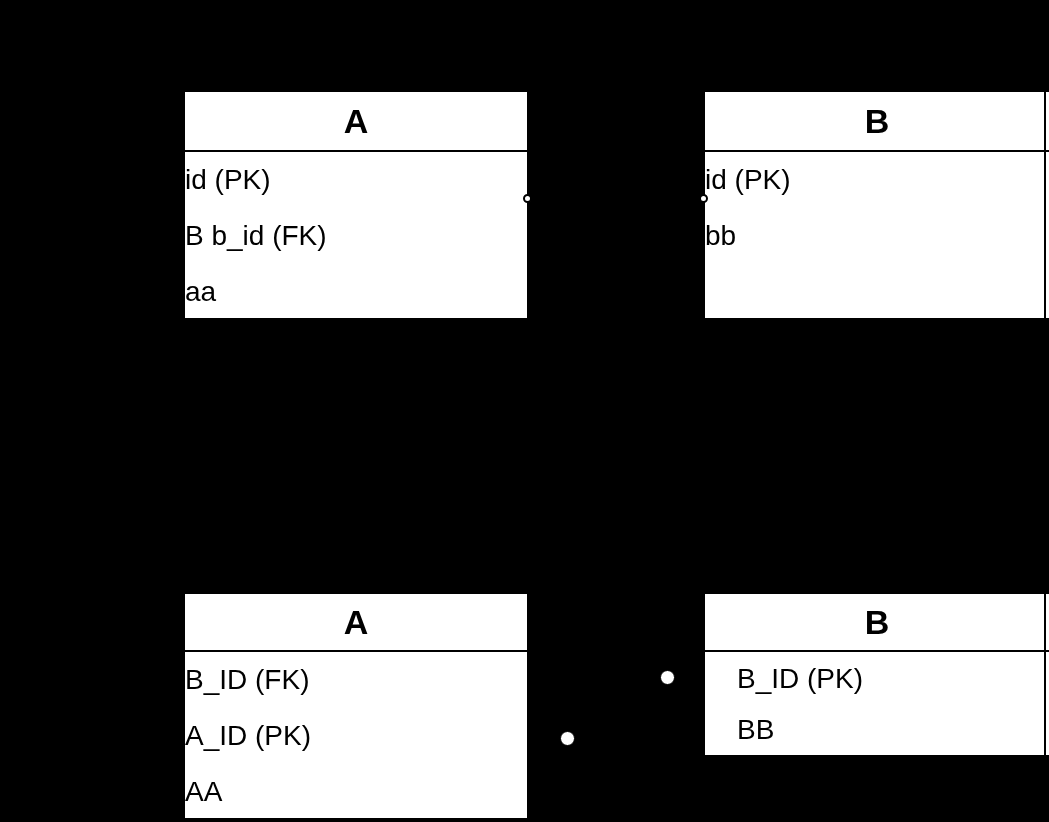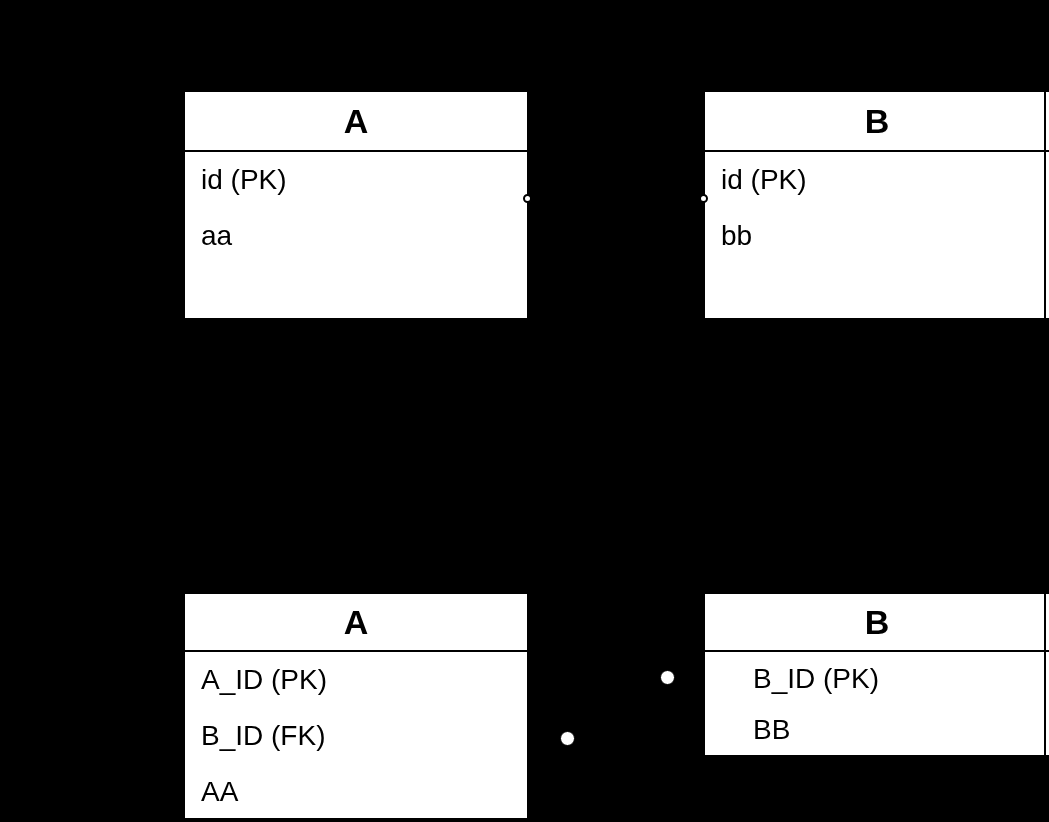--- a/index.html
+++ b/index.html
@@ -27,21 +27,20 @@
     align-items: center;
     justify-content: center;
     font-weight: bold;
     font-size: 34px;
     border-bottom: 2px solid #000000;
     box-sizing: border-box;
   }
   .erow {
     display: flex;
     align-items: center;
-    padding-left: 16px;
     font-size: 28px;
     box-sizing: border-box;
     white-space: nowrap;
   }
   
   .t-a1 { left: 183px; top: 90px; width: 346px; height: 230px; }
   .t-a1 .ehead { height: 60px; }
   .t-a1 .erow { height: 56px; }
   
   .t-b1 { left: 703px; top: 90px; width: 346px; height: 230px; border-right: none; }
@@ -97,33 +96,34 @@
   .d-bot-a { left: 560px; top: 731px; }
 </style>
 </head>
 <body>
 
 <div id="canvas">
 
   <div class="etable t-a1">
     <div class="ehead">A</div>
     <div class="erow">id (PK)</div>
+    <div class="erow">B b_id (FK)</div>
     <div class="erow">aa</div>
   </div>
 
   <div class="etable t-b1">
     <div class="ehead">B</div>
     <div class="erow">id (PK)</div>
     <div class="erow">bb</div>
   </div>
 
   <div class="etable t-a2">
     <div class="ehead">A</div>
+    <div class="erow">B_ID (FK)</div>
     <div class="erow">A_ID (PK)</div>
-    <div class="erow">B_ID (FK)</div>
     <div class="erow">AA</div>
   </div>
 
   <div class="etable t-b2">
     <div class="ehead">B</div>
     <div class="erow">B_ID (PK)</div>
     <div class="erow">BB</div>
   </div>
 
   <div class="vborder vb1"></div>

